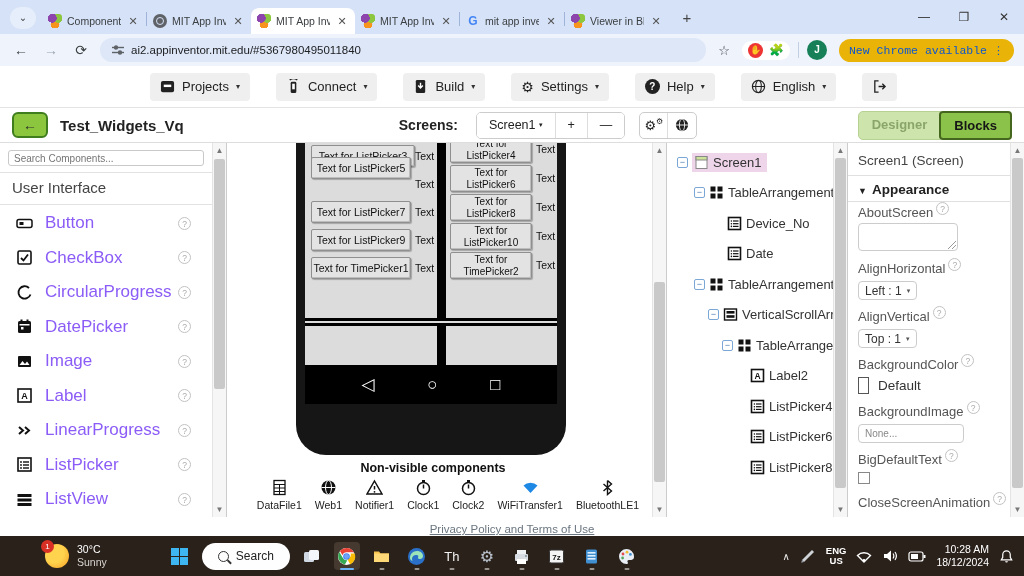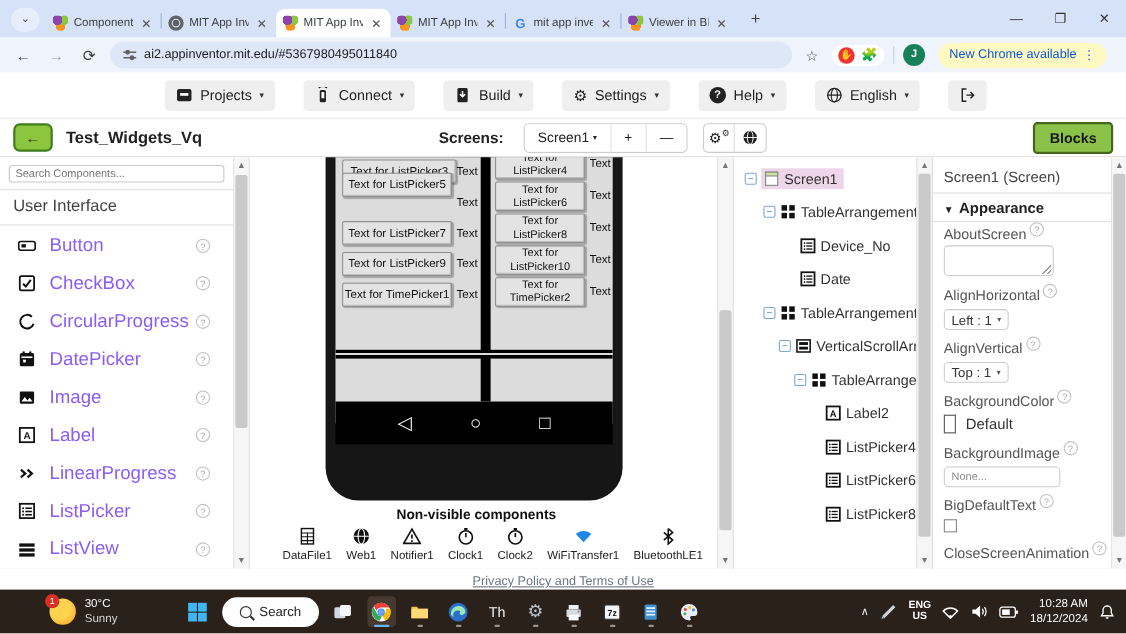--- a/index.html
+++ b/index.html
@@ -29,21 +29,21 @@
   .navbtn.dis { color:#9aa4ae; }
   .omnibox { flex:1; height:24px; background:#dde7f7; border-radius:12px; display:flex; align-items:center; gap:7px; padding:0 12px; max-width:620px; }
   .omni-url { color:#202124; font-size:11.5px; }
   .tune-ico { width:12px; height:10px; flex:none; }
   .right-ico { color:#3c4043; font-size:13px; width:20px; text-align:center; }
   .ext-pill { display:flex; align-items:center; gap:6px; background:#fff; border-radius:12px; padding:2px 6px; }
   .adblock { width:15px; height:15px; border-radius:50%; background:#e33; color:#fff; font-size:9px; text-align:center; line-height:15px; }
   .puzzle { font-size:12px; color:#444; }
   .vsep { width:1px; height:16px; background:#c3cfe2; }
   .avatar { width:20px; height:20px; border-radius:50%; background:#188058; color:#fff; font-size:10px; font-weight:bold; text-align:center; line-height:20px; }
-  .update-pill { display:flex; align-items:flex-start; gap:6px; background:#fef9c3; color:#0b57d0; font-size:11.5px; border-radius:13px; padding:5px 10px; margin-left:4px; }
+  .update-pill { display:flex; align-items:flex-end; gap:6px; background:#eab308; color:#0b57d0; font-size:11.5px; border-radius:13px; padding:5px 10px; margin-left:4px;font-family:Liberation Mono, monospace; }
   .dots { color:#0b57d0; letter-spacing:0; font-size:11px; }
 
   
   .appheader { position:absolute; left:0; top:66px; width:1024px; height:42px; background:#fff; border-bottom:1px solid #e3e3e3; display:flex; align-items:center; }
   .logo { display:flex; align-items:center; gap:8px; margin-left:30px; }
   .logo-txt .mit { color:#f68b1f; font-weight:bold; font-size:19px; line-height:17px; letter-spacing:0.5px; }
   .logo-txt .sub { color:#58595b; font-weight:bold; font-size:7.5px; letter-spacing:1.2px; }
   .menus { display:flex; gap:26px; margin-left:150px; align-items:center; }
   .menubtn { background:#efefef; border-radius:4px; height:28px; display:flex; align-items:center; gap:7px; padding:0 10px; color:#222; font-size:13px; }
   .menubtn .car { font-size:8px; color:#333; }
@@ -303,20 +303,21 @@
       <div>⚙<span style="font-size:8px;position:relative;top:-4px;">⚙</span></div>
       <div>
         <svg width="14" height="14" viewBox="0 0 16 16">
             <circle cx="8" cy="8" r="7" fill="#222"></circle>
             <ellipse cx="8" cy="8" rx="3" ry="7" stroke="#fff" fill="none" stroke-width="1"></ellipse>
             <line x1="1" y1="8" x2="15" y2="8" stroke="#fff" stroke-width="1"></line>
           </svg>
       </div>
     </div>
     <div class="db-group">
+      <div class="designer-btn">Designer</div>
       <div class="blocks-btn">Blocks</div>
     </div>
   </div>
 
   <div class="main">
 
     <div class="panel palette">
       <input class="search-inp" placeholder="Search Components..." style="">
       <div class="pal-div" style="top:29px;"></div>
       <div class="pal-sec">User Interface</div>

